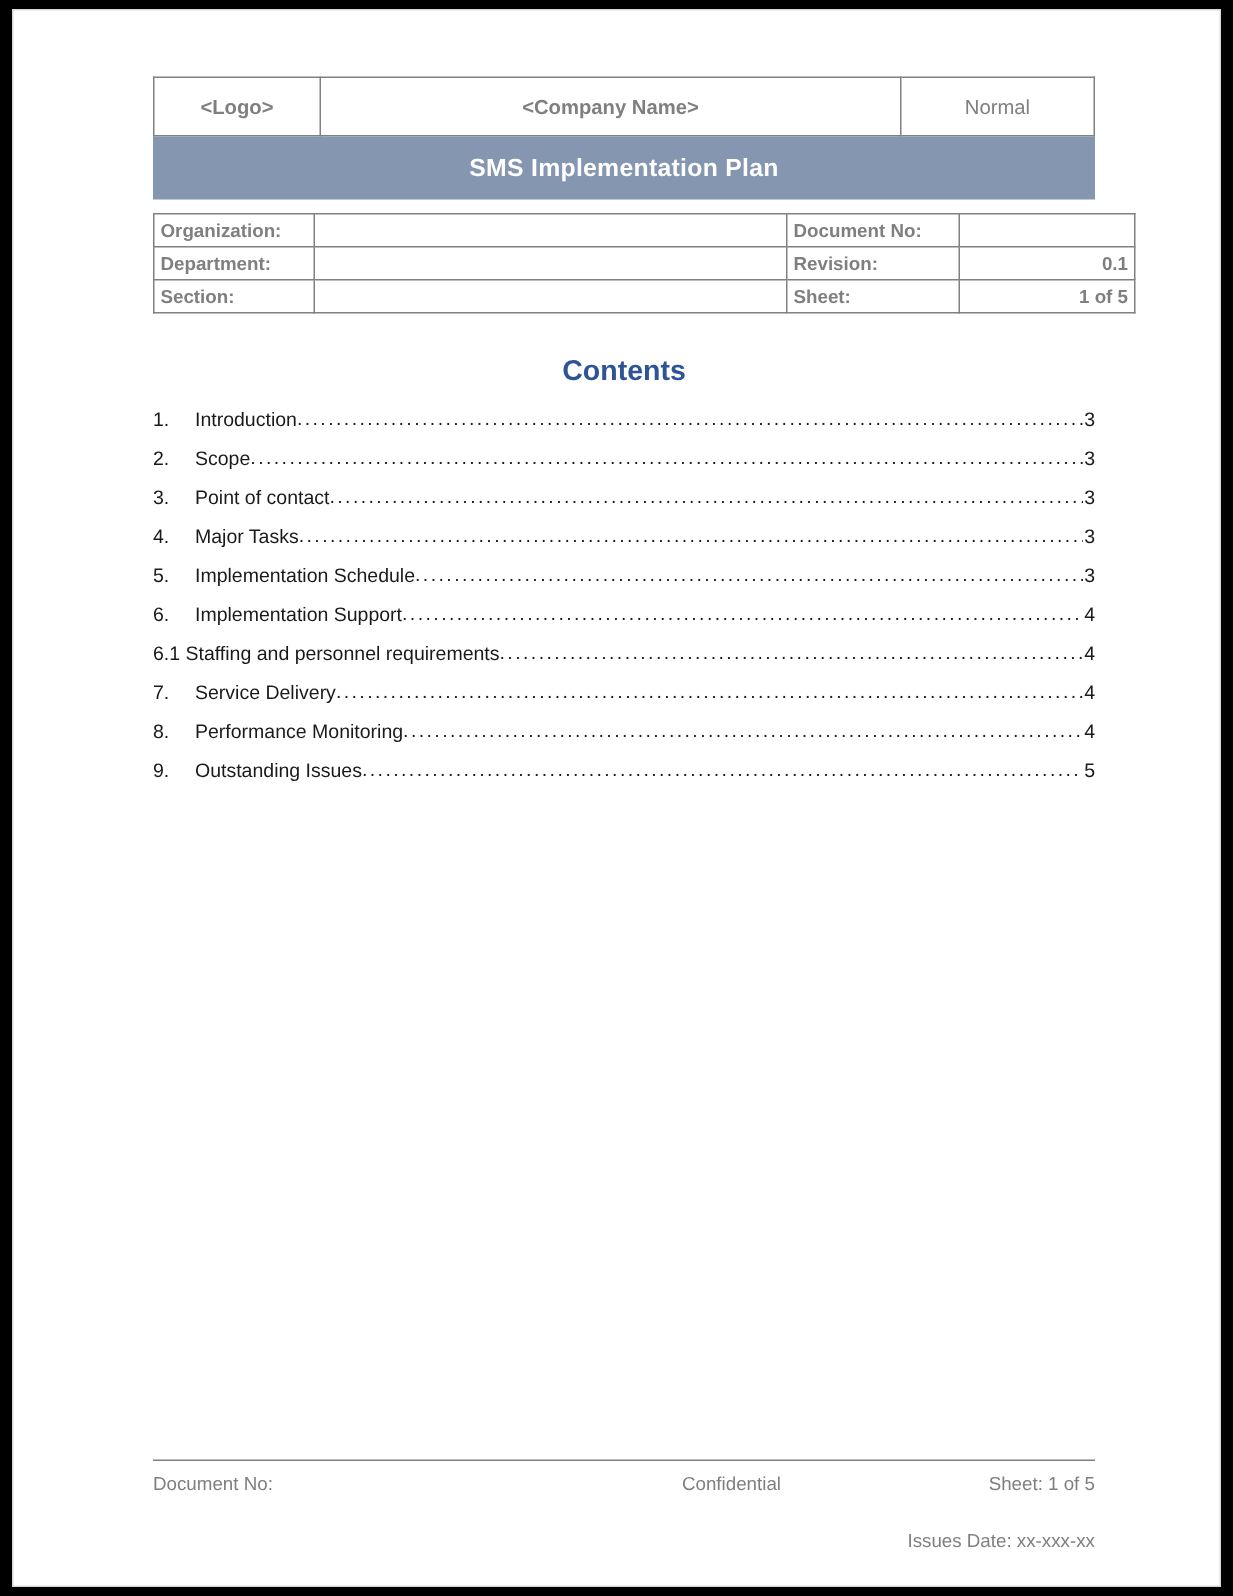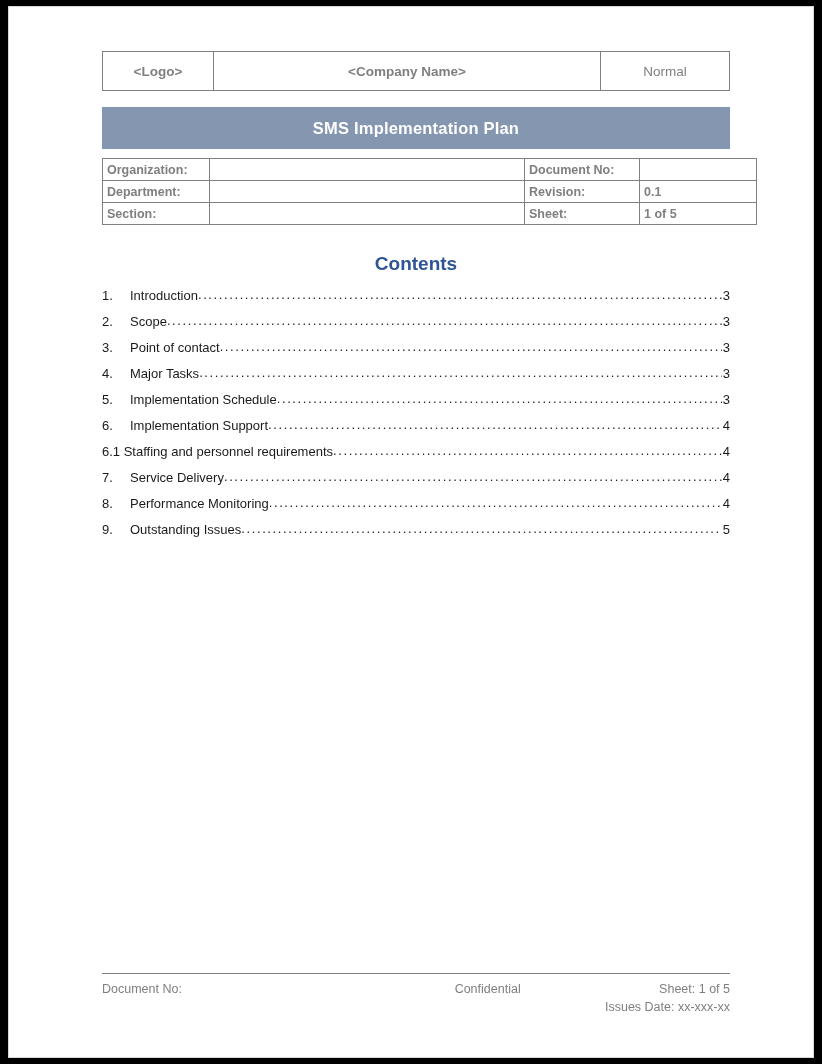--- a/index.html
+++ b/index.html
@@ -75,21 +75,21 @@
     font-weight: bold;
   }
   td.normal-cell {
     width: 116px;
     text-align: center;
     font-weight: normal;
   }
 
   
   .banner {
-    margin-top: 16px;
+    margin-top: 0;
     width: 628px;
     height: 42px;
     background: #8496b0;
     color: #ffffff;
     font-size: 16.5px;
     font-weight: bold;
     display: flex;
     align-items: center;
     justify-content: center;
     letter-spacing: 0.2px;
@@ -107,21 +107,21 @@
     height: 21px;
     padding: 0 4px;
     font-size: 12.5px;
     color: #7f7f7f;
     vertical-align: middle;
     margin-left: 16px;
   }
   td.m-label  { width: 98px; font-weight: bold; }
   td.m-blank  { width: 306px; }
   td.m-label2 { width: 106px; font-weight: bold; }
-  td.m-value  { width: 108px; font-weight: bold; }
+  td.m-value  { width: 108px; font-weight: bold; text-align: right; }
 
   
   .contents-title {
     margin-top: 28px;
     text-align: center;
     color: #2e5496;
     font-size: 19px;
     font-weight: bold;
   }
 
@@ -168,21 +168,21 @@
     width: 628px;
     border-top: 1px solid #808080;
     padding-top: 6px;
     font-size: 12.5px;
     color: #7f7f7f;
     display: flex;
   }
   .foot-col { display: flex; flex-direction: column; }
   .foot-left   { flex: 1 1 0; text-align: left; }
   .foot-center { flex: 1 1 0; text-align: center; align-items: flex-end; }
-  .foot-right  { flex: 1 1 0; text-align: right; }
+  .foot-right  { flex: 1 1 0; text-align: right; gap: 20px; }
   .foot-line { height: 18px; line-height: 18px; }
 </style>
 </head>
 <body>
 
 <div class="viewport">
   <div class="frame-edge frame-top"></div>
   <div class="frame-edge frame-bottom"></div>
   <div class="frame-edge frame-left"></div>
   <div class="frame-edge frame-right"></div>

